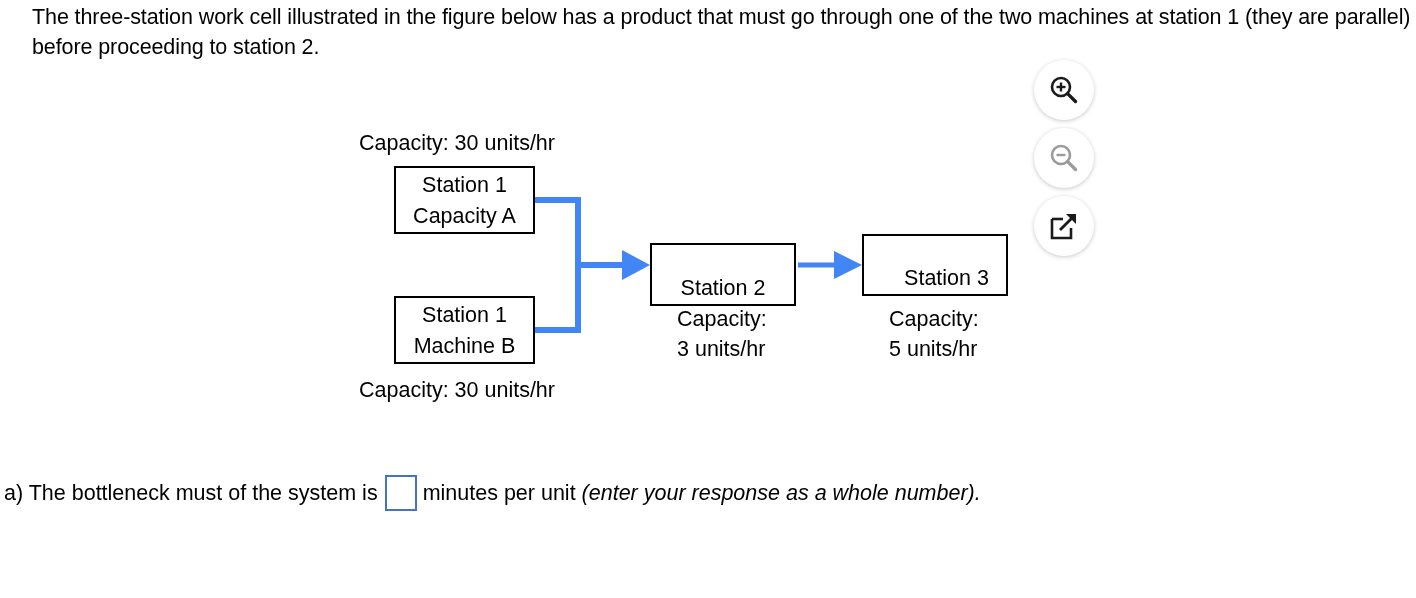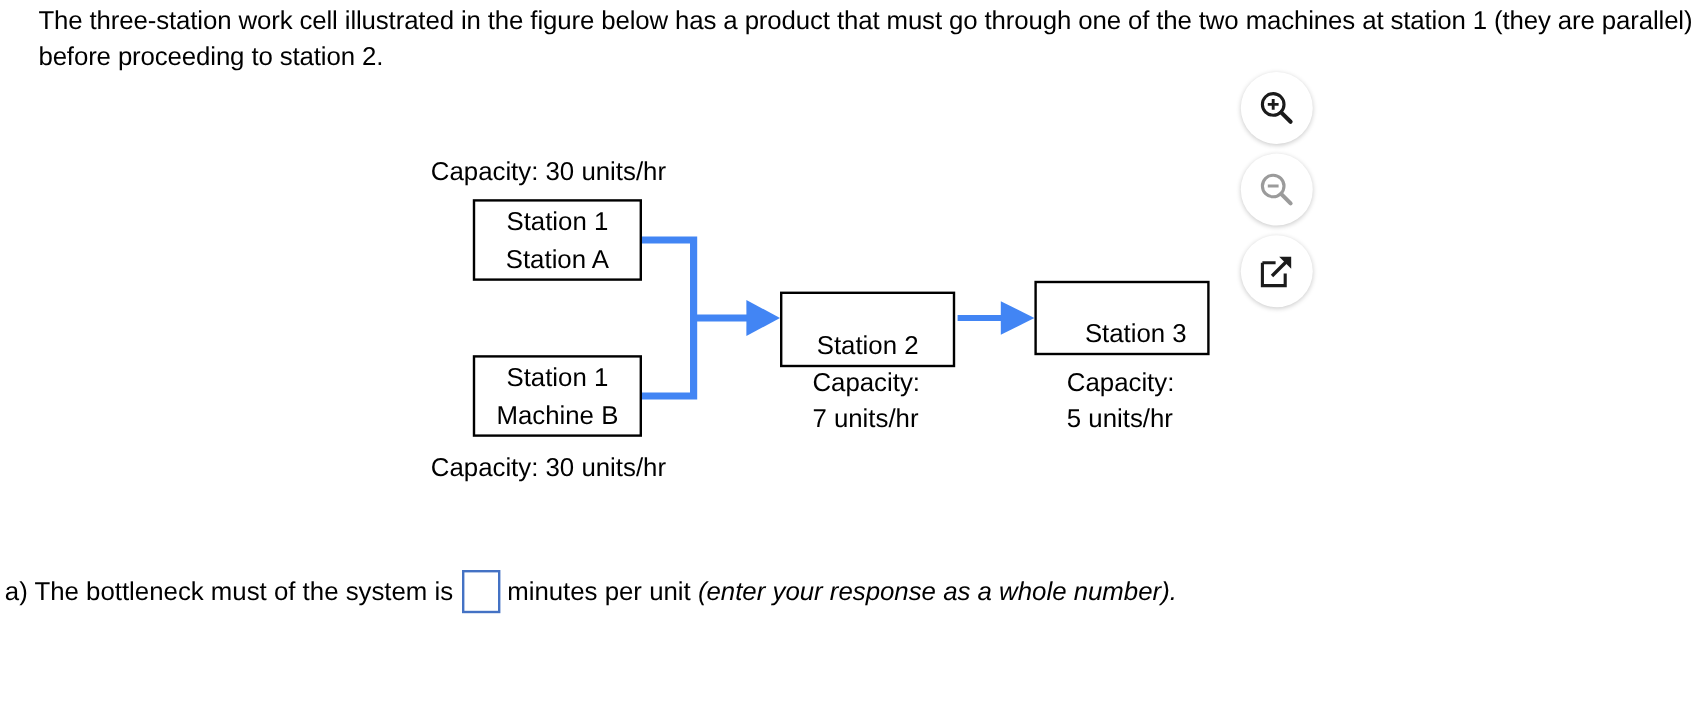--- a/index.html
+++ b/index.html
@@ -159,37 +159,37 @@
     <polygon points="622,250 650,265 622,280" fill="#4285F4"></polygon>
 
     <line x1="798" y1="265" x2="840" y2="265" stroke="#4285F4" stroke-width="5"></line>
     <polygon points="834,251 862,265 834,279" fill="#4285F4"></polygon>
   </svg>
 
   <div class="cap-label" id="cap-machine-a">Capacity: 30 units/hr</div>
 
   <div class="node-box" id="box-station1-machine-a">
     <span>Station 1</span>
-    <span>Station A</span>
+    <span>Capacity A</span>
   </div>
 
   <div class="node-box" id="box-station1-machine-b">
     <span>Station 1</span>
     <span>Machine B</span>
   </div>
 
   <div class="cap-label" id="cap-machine-b">Capacity: 30 units/hr</div>
 
   <div class="node-box" id="box-station2">
     <span>Station 2</span>
   </div>
 
   <div class="cap-label" id="cap-station2">
     <span class="cap-line">Capacity:</span>
-    <span class="cap-line">7 units/hr</span>
+    <span class="cap-line">3 units/hr</span>
   </div>
 
   <div class="node-box" id="box-station3">
     <span>Station 3</span>
   </div>
 
   <div class="cap-label" id="cap-station3">
     <span class="cap-line">Capacity:</span>
     <span class="cap-line">5 units/hr</span>
   </div>

